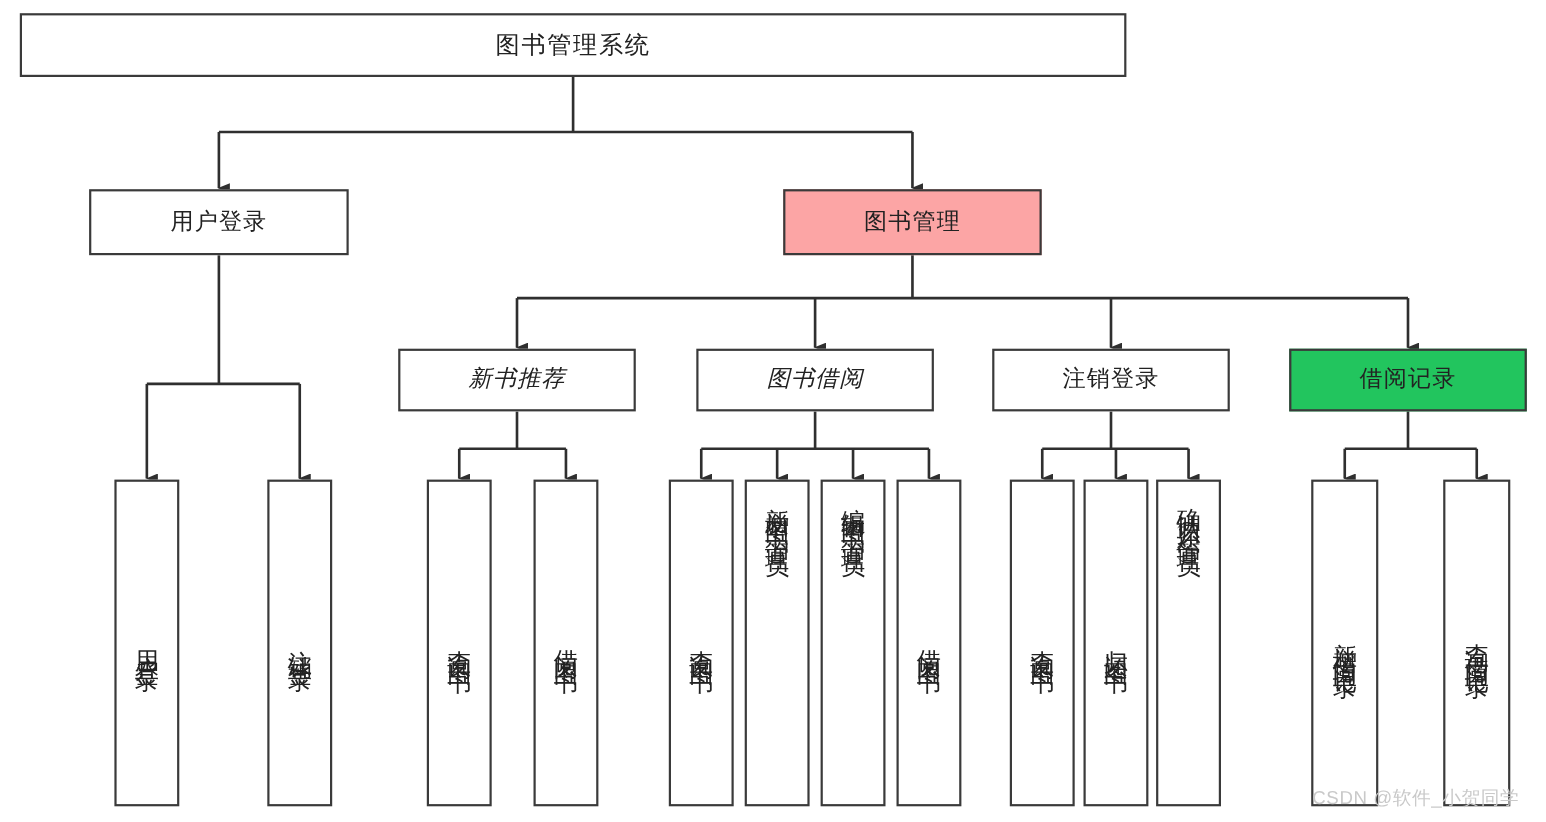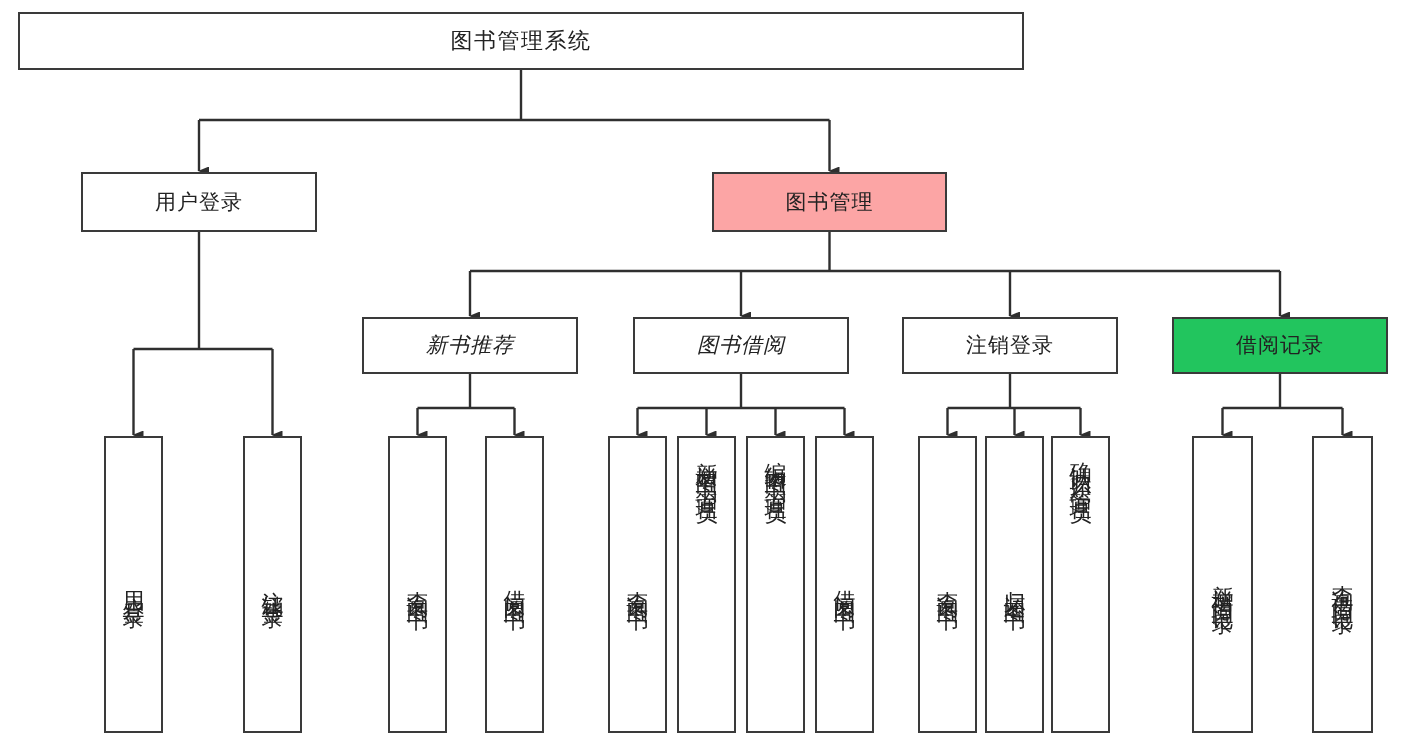--- a/index.html
+++ b/index.html
@@ -180,13 +180,14 @@
       <div class="node vertical" style="left: 1051px; top: 436px; width: 59px; height: 297px; border-color: rgb(58, 58, 58); background: rgb(255, 255, 255);">
         <span class="node-label">确认归还（管理员）</span>
       </div>
       <div class="node vertical centered" style="left: 1192px; top: 436px; width: 61px; height: 297px; border-color: rgb(58, 58, 58); background: rgb(255, 255, 255);">
         <span class="node-label">新增借阅记录</span>
       </div>
       <div class="node vertical centered" style="left: 1312px; top: 436px; width: 61px; height: 297px; border-color: rgb(58, 58, 58); background: rgb(255, 255, 255);">
         <span class="node-label">查询借阅记录</span>
       </div>
     </div>
+  <div class="watermark" style="left: 1193px; top: 714px; color: rgb(201, 201, 201);">CSDN @软件_小贺同学</div>
 </div>
 
 </body></html>

